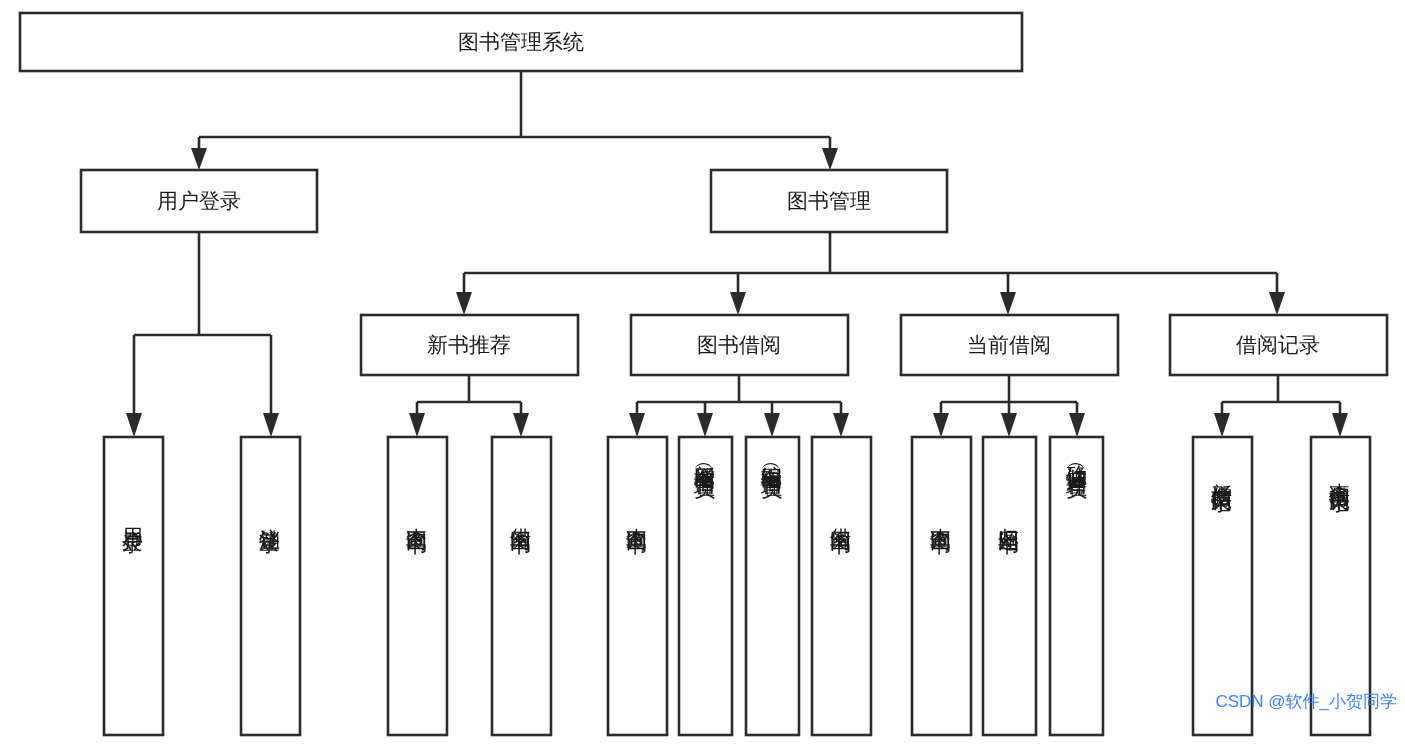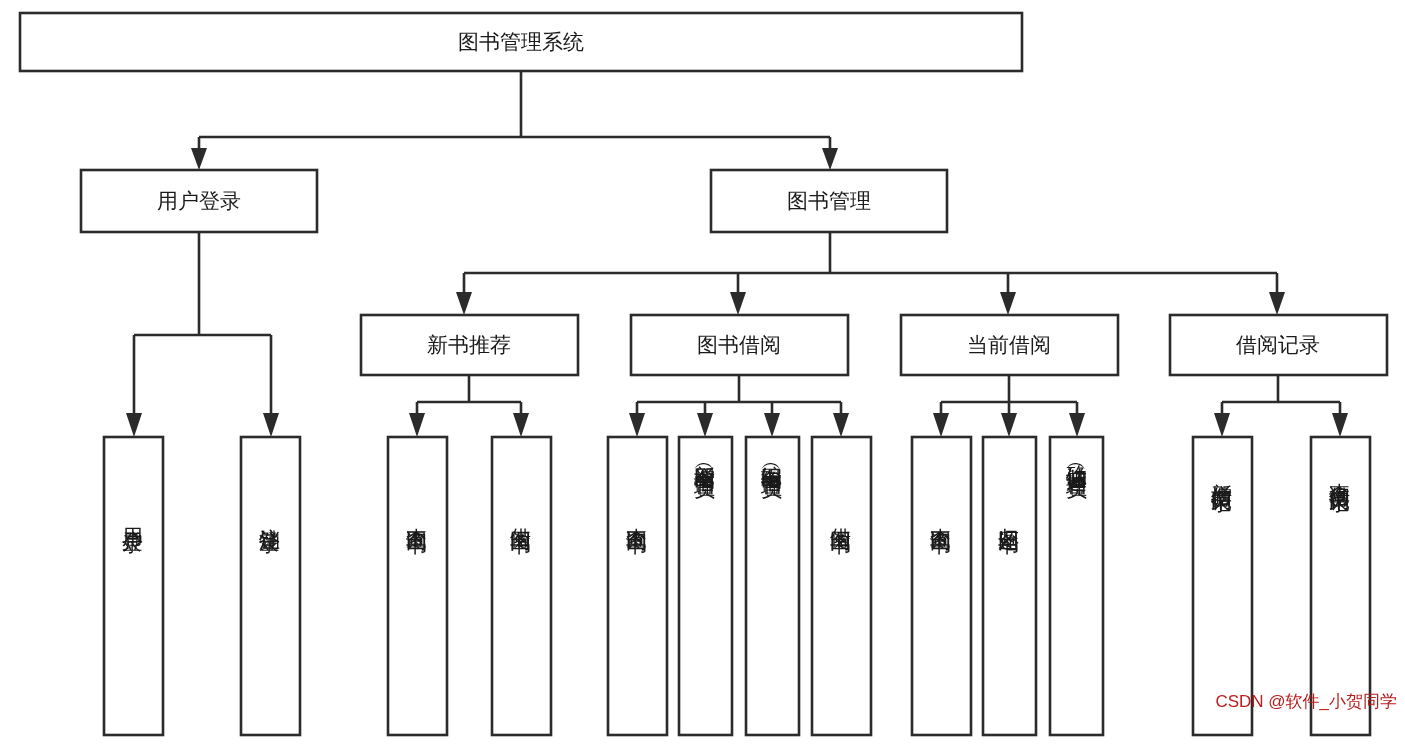--- a/index.html
+++ b/index.html
@@ -56,21 +56,21 @@
     writing-mode: vertical-rl;
     text-orientation: upright;
     letter-spacing: 2px;
   }
   .watermark-text {
     position: absolute;
     right: 8px;
     bottom: 6px;
     font-family: "Liberation Sans", sans-serif;
     font-size: 17px;
-    color: #b91c1c;
+    color: #3b82f6;
     white-space: nowrap;
     pointer-events: none;
   }
 </style>
 </head>
 <body>
 
 <div id="diagram-root">
 
   <svg class="diagram-canvas" viewBox="0 0 1405 747">

